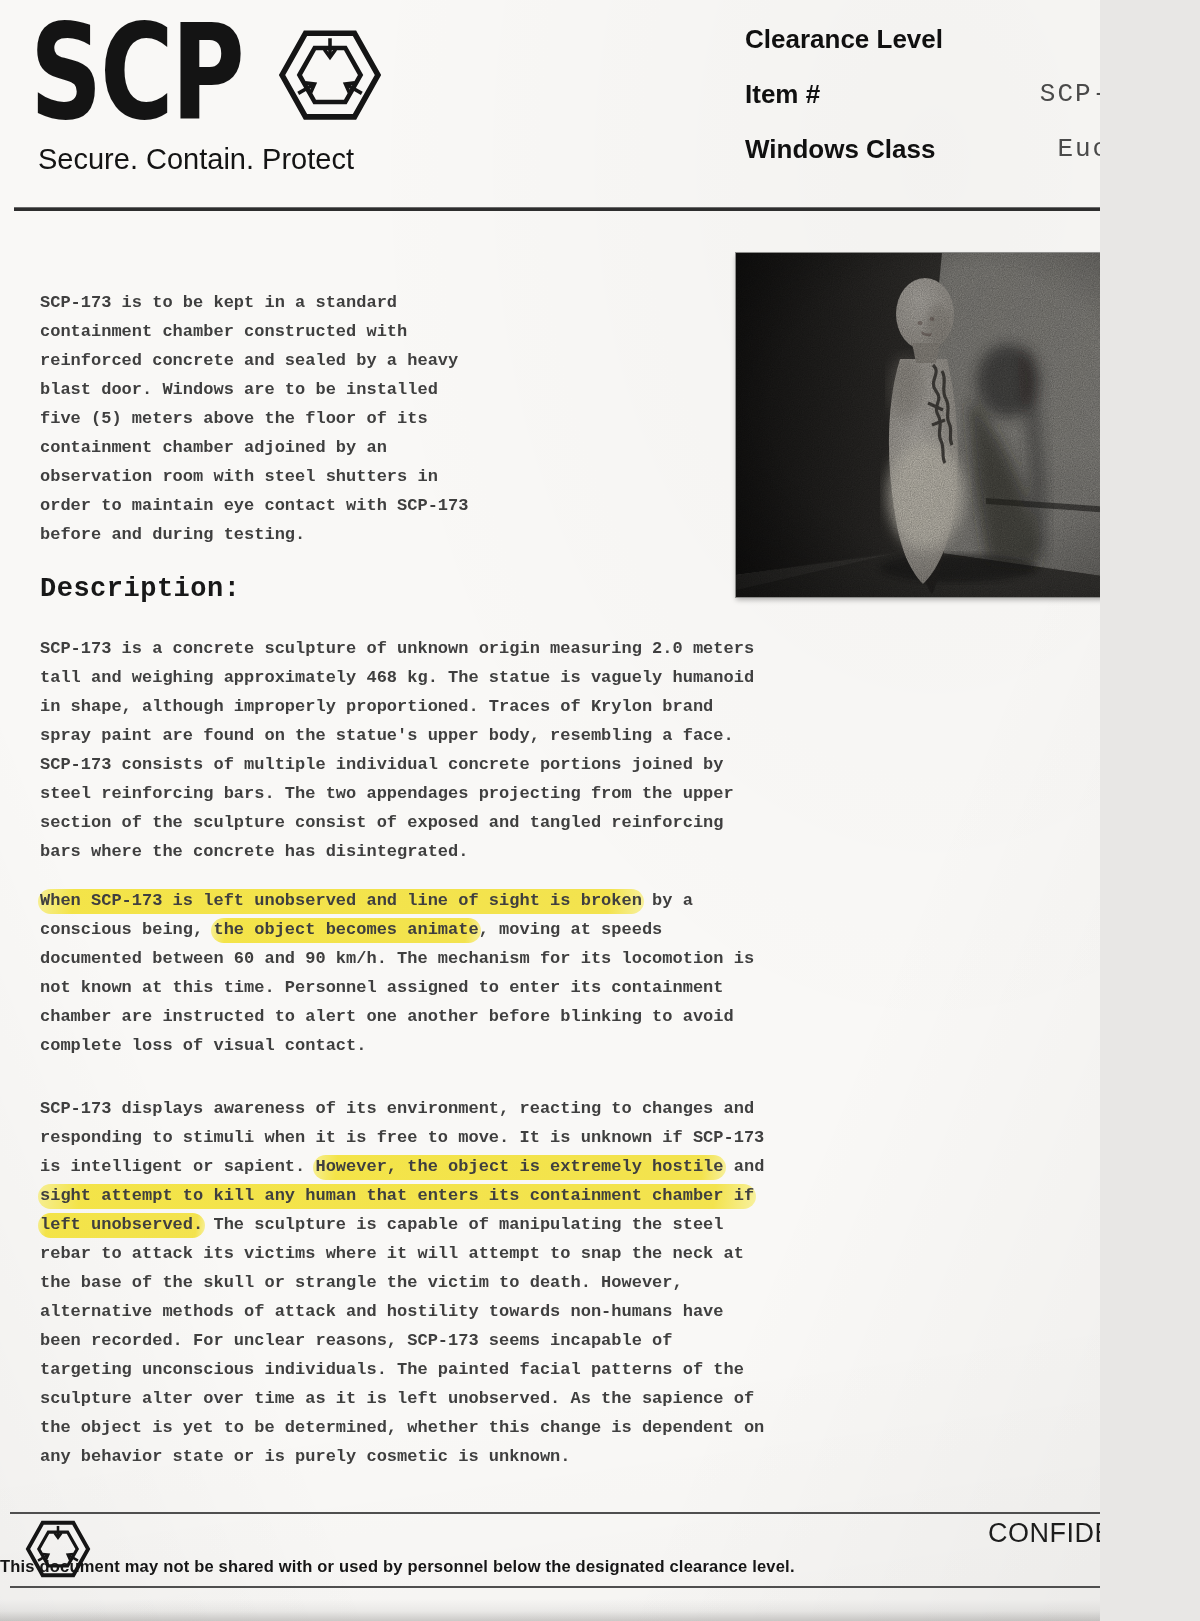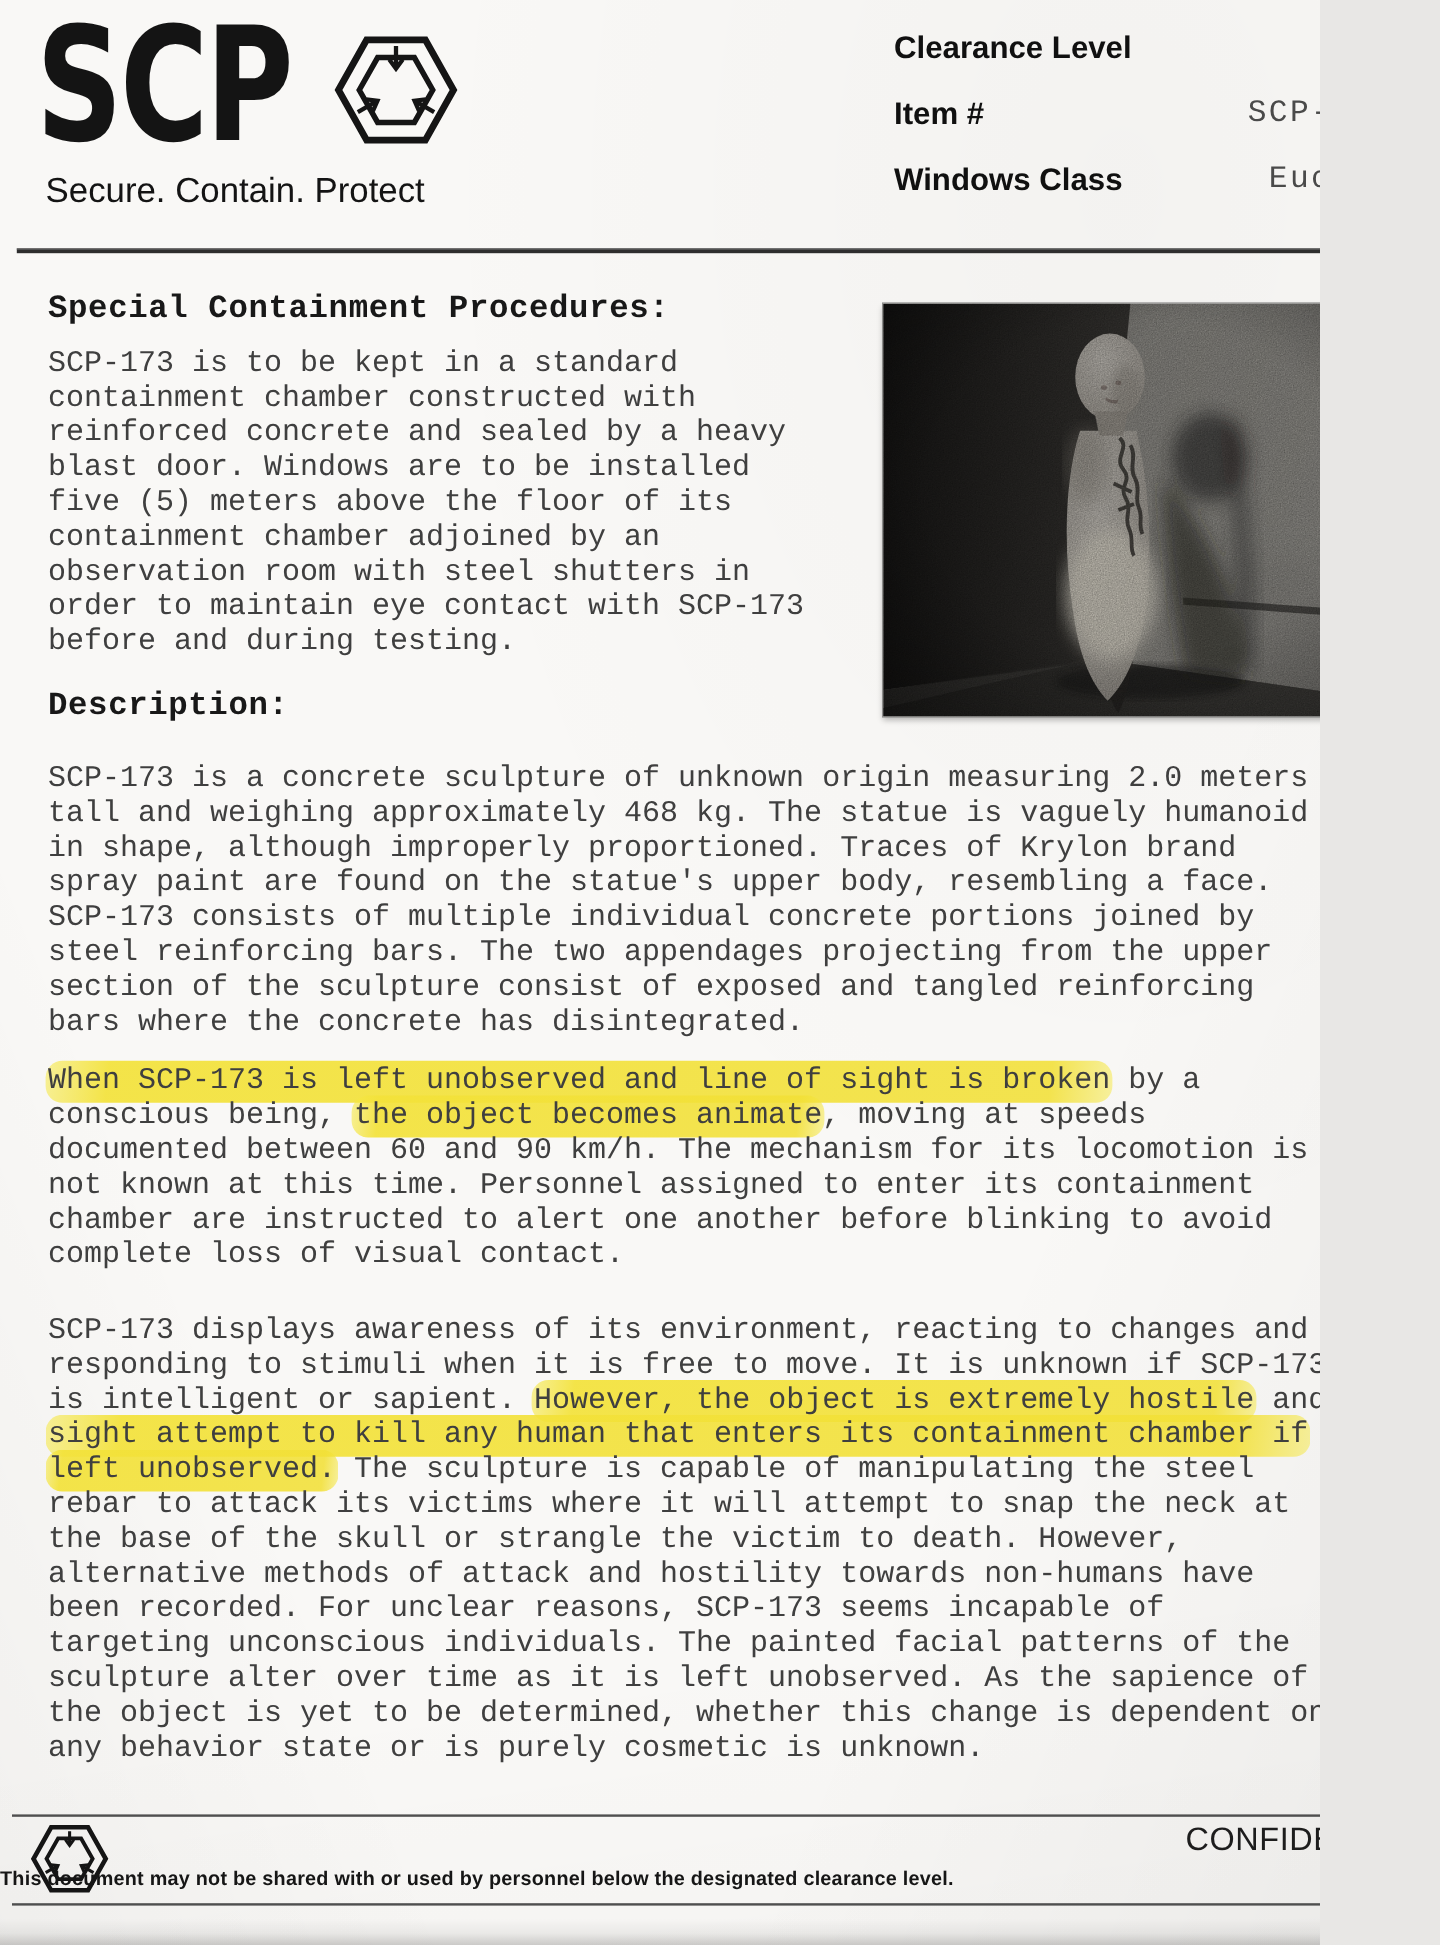--- a/index.html
+++ b/index.html
@@ -30,22 +30,23 @@
   .hdr-label{font-size:26px;font-weight:bold;color:#101010;white-space:nowrap;}
   .hdr-value{font-family:"Liberation Mono","DejaVu Sans Mono",monospace;font-size:26px;letter-spacing:2px;color:#4a4a4a;white-space:nowrap;}
   .divider{left:14px;top:207px;width:1172px;height:3px;background:#2e2e2e;border-top:1px solid #6a6a6a;}
   
   .mono{font-family:"Liberation Mono","DejaVu Sans Mono",monospace;}
   .sec-heading{
     left:40px;font-size:27px;font-weight:bold;letter-spacing:.5px;
     color:#181818;white-space:nowrap;
   }
   .par{
-    left:40px;font-size:25px;line-height:29px;color:#3f3f3f;
+    left:40px;font-size:17px;line-height:29px;color:#3f3f3f;
     white-space:pre-wrap;
+    font-weight:bold;
   }
   .hl{
     background:linear-gradient(97deg, rgba(246,233,70,.55), rgba(243,226,58,.92) 6%, rgba(242,224,55,.88) 94%, rgba(246,233,70,.5));
     border-radius:14px;padding:2px 2px 4px;margin:-2px -2px -4px;
     box-decoration-break:clone;-webkit-box-decoration-break:clone;
   }
   
   .photo{left:736px;top:253px;width:428px;height:344px;outline:1px solid #8d8d8b;box-shadow:0 3px 5px rgba(0,0,0,.28);}
   
   .rule{left:10px;width:1180px;height:2px;background:#4f4f4f;}
@@ -93,21 +94,20 @@
     <span class="hdr-label">Item #</span>
     <span class="hdr-value">SCP-200</span>
   </div>
   <div class="abs hdr-field" style="top:134px;">
     <span class="hdr-label">Windows Class</span>
     <span class="hdr-value">Euclid</span>
   </div>
 
   <div class="abs divider"></div>
 
-  <div class="abs mono sec-heading" style="top:243px;">Special Containment Procedures:</div>
   <div class="abs mono par" style="top:288px;width:700px;">SCP-173 is to be kept in a standard
 containment chamber constructed with
 reinforced concrete and sealed by a heavy
 blast door. Windows are to be installed
 five (5) meters above the floor of its
 containment chamber adjoined by an
 observation room with steel shutters in
 order to maintain eye contact with SCP-173
 before and during testing.</div>
 

